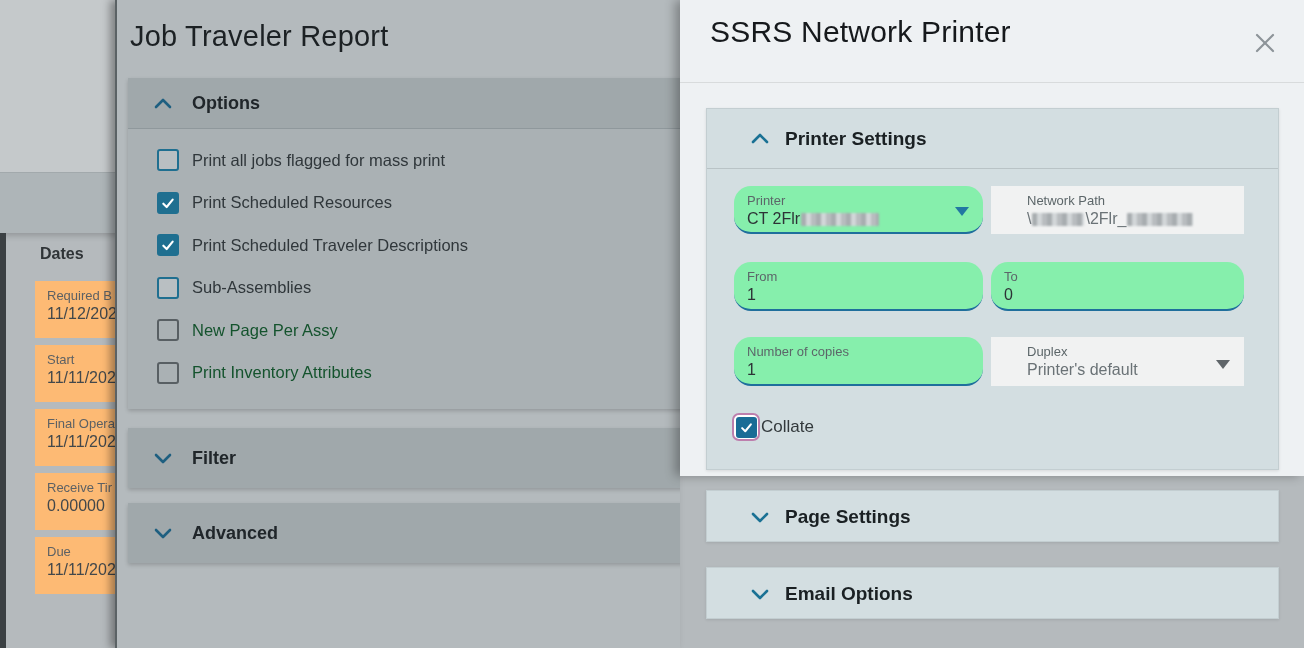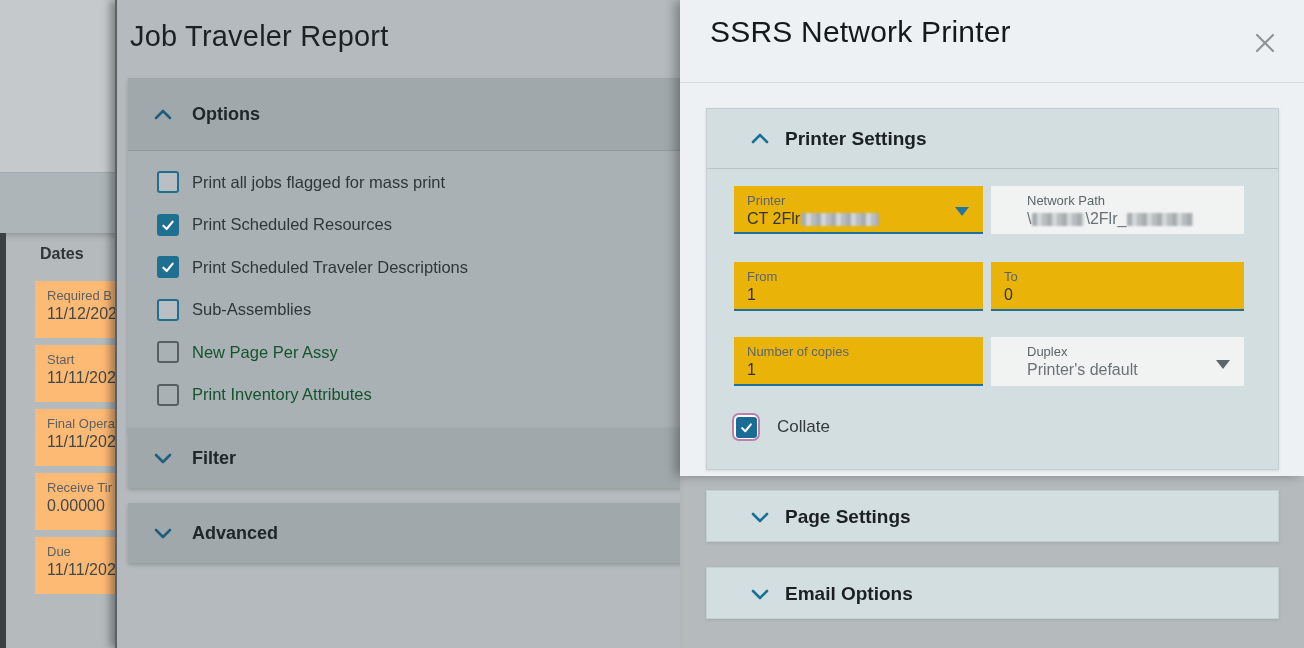--- a/index.html
+++ b/index.html
@@ -25,21 +25,21 @@
   
   .dialog {
     position:absolute; left:115px; top:0; width:565px; height:648px;
     background:#b4babd; overflow:hidden;
     border-left:2px solid rgba(62,68,72,0.75);
     box-shadow:-5px 0 8px rgba(0,0,0,0.35);
   }
   .dialog-title { position:absolute; left:13px; top:20px; font-size:29px; color:#1c2124; letter-spacing:0.2px; }
   .acc-card-mid { position:absolute; left:11px; right:-6px; box-shadow:0 2px 4px rgba(0,0,0,0.18); }
   .acc-header-mid {
-    display:flex; align-items:center; height:73px; background:#a0a8ab;
+    display:flex; align-items:center; height:51px; background:#a0a8ab;
     padding-left:26px; cursor:pointer;
   }
   .acc-header-mid.open { border-bottom:1px solid #8f989c; }
   .acc-header-mid .chev { color:#1e5f80; width:18px; display:flex; }
   .acc-header-mid .acc-label { margin-left:20px; font-size:18px; font-weight:bold; color:#20262a; }
   #options-card { top:78px; }
   #options-body { background:#aab1b4; padding:10px 0 15px 0; }
   .cb-row { height:42.5px; display:flex; align-items:center; padding-left:29px; }
   .cb-box {
     width:22px; height:22px; border-radius:3px; flex:0 0 auto;
@@ -71,21 +71,21 @@
   }
   .acc-header.open { border-bottom:1px solid #b9c3c6; }
   .acc-header .chev { color:#1a7194; width:18px; display:flex; }
   .acc-header .acc-label { margin-left:16px; font-size:19px; font-weight:bold; color:#1a2023; }
   #printer-settings-card { top:108px; height:362px; }
   #page-settings-card    { top:490px; height:52px; }
   #email-options-card    { top:567px; height:52px; }
   #page-settings-card .acc-header, #email-options-card .acc-header { height:52px; }
 
   .field-box { position:absolute; padding:7px 0 0 13px; overflow:hidden; }
-  .field-box.editable { background:#eab308; border-bottom:2px solid #1f6f9c; }
+  .field-box.editable { background:#86efac; border-bottom:2px solid #1f6f9c;border-radius:17px; }
   .field-box.readonly { background:#f1f2f2;padding-left:36px; }
   .field-box .f-label { font-size:13px; color:#5c6669; white-space:nowrap; }
   .field-box .f-value { font-size:16px; color:#2d3336; margin-top:2px; white-space:nowrap; display:flex; align-items:center; }
   .field-box.readonly .f-value { color:#6a7276; }
   .col1 { left:27px;  width:249px; }
   .col2 { left:284px; width:253px; }
   .frow1 { top:77px;  height:48px; }
   .frow2 { top:153px; height:49px; }
   .frow3 { top:228px; height:49px; }
   .caret { position:absolute; right:14px; top:50%; margin-top:-2px;
@@ -95,21 +95,21 @@
 
   .redact { display:inline-block; height:13px; border-radius:1px; margin:0 1px;
             background:repeating-linear-gradient(90deg,#a8adb0 0 5px,#d2d6d8 5px 10px,#b8bcbf 10px 15px);
             filter:blur(1.2px); }
 
   .collate-row { position:absolute; left:25px; top:304px; display:flex; align-items:center; }
   .collate-ring { width:28px; height:28px; border:2px solid #bd7fad; border-radius:7px; background:#ffffff;
                   display:flex; align-items:center; justify-content:center; }
   .collate-inner { width:21px; height:21px; background:#1a6c96; border-radius:3px;
                    display:flex; align-items:center; justify-content:center; }
-  .collate-label { margin-left:17px; font-size:17px; color:#33393c; }
+  .collate-label { margin-left:1px; font-size:17px; color:#33393c; }
 </style>
 </head>
 <body>
 
 <div id="stage">
 
   <div class="bg-page">
     <div class="bg-top"></div>
     <div class="bg-band"></div>
     <div class="bg-main"></div>

